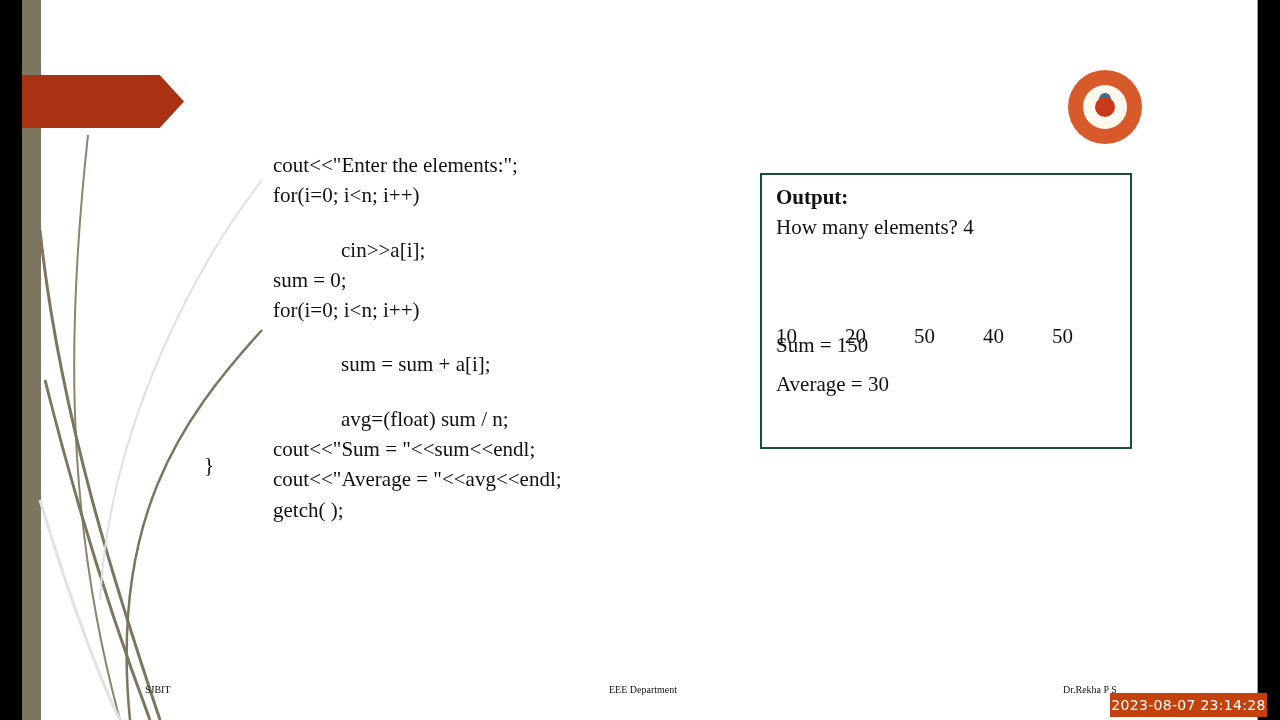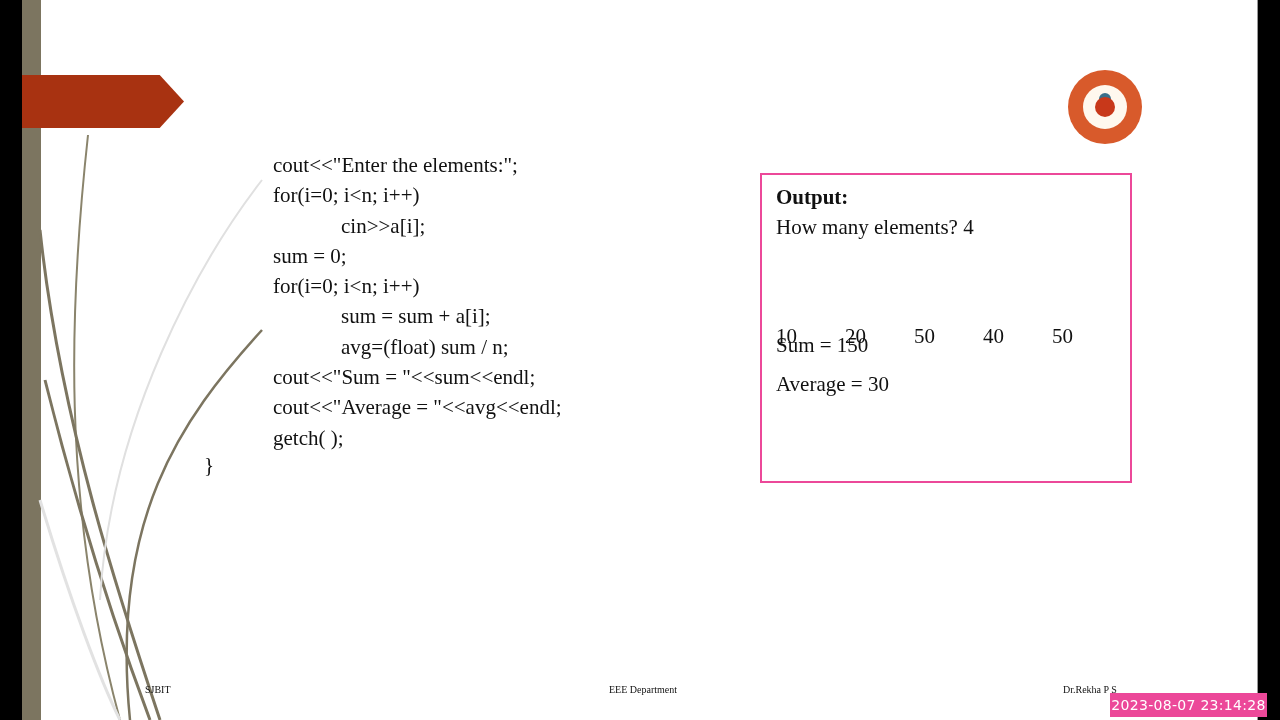--- a/index.html
+++ b/index.html
@@ -9,29 +9,29 @@
   .left-bar { position:absolute; left:22px; top:0; width:19px; height:720px; background:#7c7560; }
   .right-black { position:absolute; left:1257px; top:0; width:23px; height:720px; background:#000; border-left:1px solid #999; }
   .banner { position:absolute; left:22px; top:75px; width:162px; height:53px; background:#a83211;
             clip-path: polygon(0 0, 85% 0, 100% 50%, 85% 100%, 0 100%); }
   .curves { position:absolute; left:0; top:0; width:300px; height:720px; }
   .logo { position:absolute; left:1068px; top:70px; width:74px; height:74px; border-radius:50%; background:#d85a2b; display:flex; align-items:center; justify-content:center; }
   .logo-inner { width:44px; height:44px; border-radius:50%; background:#fff8ee; display:flex; align-items:center; justify-content:center; }
   .logo-core { width:20px; height:20px; border-radius:50%; background:#c8381a; box-shadow:0 -8px 0 -4px #3a6f8a; }
   .code { position:absolute; left:273px; top:150px; font-size:21px; line-height:30.3px; color:#111; }
   .code .line { white-space:pre; height:30.3px; }
-  .code .indent { padding-left:68px; }
+  .code .indent { padding-left:68px;margin-top:24px; }
   .brace { position:absolute; left:204px; top:453px; font-size:21px; color:#111; }
-  .output-box { position:absolute; left:760px; top:173px; width:372px; height:310px; border:2px solid #ec4899; box-sizing:border-box; }
+  .output-box { position:absolute; left:760px; top:173px; width:372px; height:276px; border:2px solid #14532d; box-sizing:border-box; }
   .out-title { position:absolute; left:14px; top:10px; font-size:21px; font-weight:bold; color:#111; }
   .out-line { position:absolute; left:14px; font-size:21px; color:#111; white-space:pre; }
   .nums { position:absolute; left:14px; top:118px; font-size:21px; color:#111; }
   .nums span { display:inline-block; width:69px;margin-top:31px; }
   .footer { position:absolute; top:684px; font-size:10px; font-weight:normal; color:#111; }
-  .timestamp { position:absolute; left:1110px; top:693px; width:157px; height:24px; background:#ec4899; color:#fff;
+  .timestamp { position:absolute; left:1110px; top:693px; width:157px; height:24px; background:#c2410c; color:#fff;
                font-family:"DejaVu Sans", sans-serif; font-size:14px; line-height:24px; text-align:center; letter-spacing:0.3px; }
 </style>
 </head>
 <body>
 
 <div class="slide">
   <div class="left-black"></div>
   <div class="left-bar"></div>
   <svg class="curves" viewBox="0 0 300 720">
     <path d="M88 135 C 70 300, 60 500, 120 720" stroke="#8a846c" stroke-width="2" fill="none"></path>

